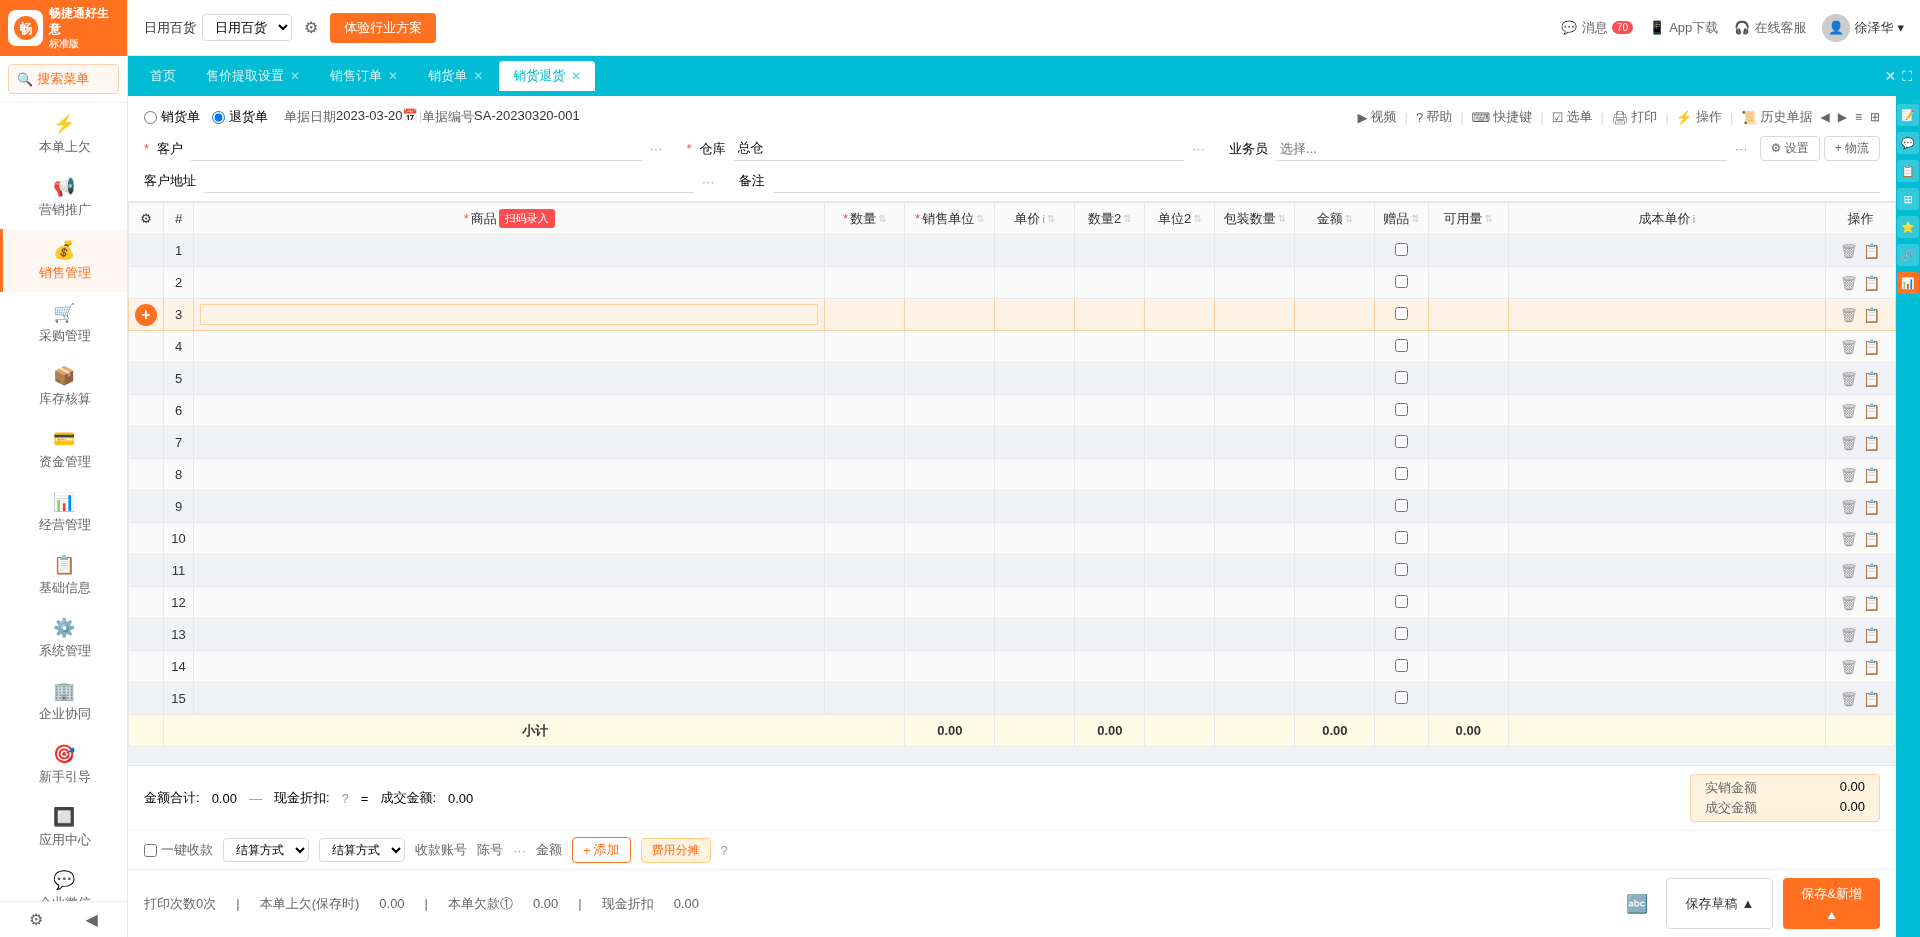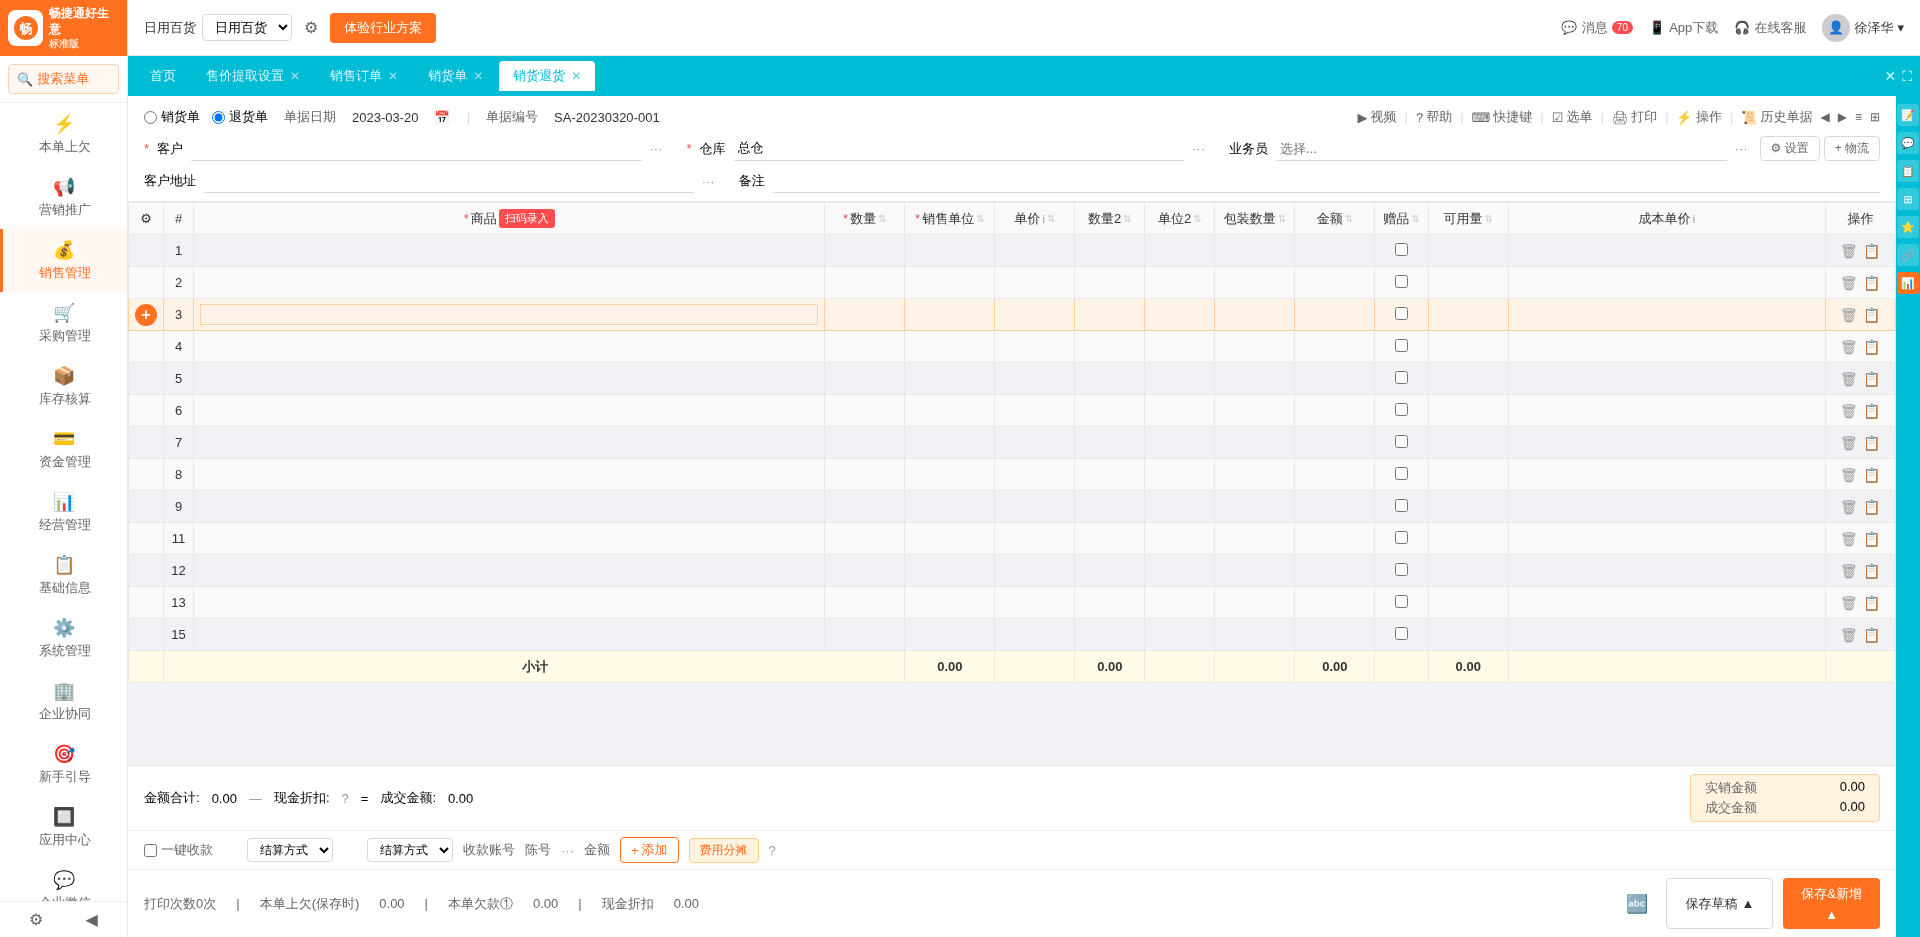--- a/index.html
+++ b/index.html
@@ -145,21 +145,21 @@
     .form-row1 {
       display: flex;
       align-items: center;
       gap: 16px;
       margin-bottom: 10px;
     }
     .radio-group { display: flex; gap: 12px; align-items: center; }
     .radio-label { display: flex; align-items: center; gap: 4px; cursor: pointer; font-size: 13px; }
     .radio-label input { cursor: pointer; }
 
-    .form-meta { display: flex; align-items: center; gap: 16px; color: #333; font-size: 13px; }
+    .form-meta { display: flex; gap: 0; color: #333; font-size: 13px; }
     .form-meta-label { color: #666; }
     .form-meta-value { color: #333; }
     .form-meta-sep { color: #d9d9d9; }
 
     .form-toolbar { margin-left: auto; display: flex; align-items: center; gap: 8px; }
     .toolbar-btn { background: none; border: none; cursor: pointer; color: #666; font-size: 12px; display: flex; align-items: center; gap: 3px; }
     .form-field-input {
       flex: 1;
       border: none;
       border-bottom: 1px solid #d9d9d9;
@@ -245,21 +245,20 @@
     .subtotal-row td { background: #fffbe6 !important; font-weight: bold; color: #333; }
     .dash-icon { color: #999; }
     .help-icon { color: #999; cursor: pointer; }
     .checkbox-label { display: flex; align-items: center; gap: 4px; font-size: 12px; color: #666; cursor: pointer; }
     .bottom-select {
       border: 1px solid #d9d9d9;
       border-radius: 4px;
       padding: 3px 8px;
       font-size: 12px;
       background: #fff;
-      margin-left: 24px;
     }
     .add-fee-btn {
       background: none;
       border: 1px solid #ff7020;
       border-radius: 4px;
       padding: 3px 10px;
       color: #ff7020;
       cursor: pointer;
       font-size: 12px;
       display: flex;
@@ -878,20 +877,41 @@
         <td></td>
         <td>
           <div class="action-icons">
             <button class="action-icon">🗑</button>
             <button class="action-icon">📋</button>
           </div>
         </td>
       </tr>
               <tr>
         <td class="row-num"></td>
+        <td class="row-num">10</td>
+        <td></td>
+        <td></td>
+        <td></td>
+        <td></td>
+        <td></td>
+        <td></td>
+        <td></td>
+        <td></td>
+        <td class="checkbox-cell"><input type="checkbox" style=""></td>
+        <td></td>
+        <td></td>
+        <td>
+          <div class="action-icons">
+            <button class="action-icon">🗑</button>
+            <button class="action-icon">📋</button>
+          </div>
+        </td>
+      </tr>
+              <tr>
+        <td class="row-num"></td>
         <td class="row-num">11</td>
         <td></td>
         <td></td>
         <td></td>
         <td></td>
         <td></td>
         <td></td>
         <td></td>
         <td></td>
         <td class="checkbox-cell"><input type="checkbox" style=""></td>
@@ -921,20 +941,41 @@
         <td>
           <div class="action-icons">
             <button class="action-icon">🗑</button>
             <button class="action-icon">📋</button>
           </div>
         </td>
       </tr>
               <tr>
         <td class="row-num"></td>
         <td class="row-num">13</td>
+        <td></td>
+        <td></td>
+        <td></td>
+        <td></td>
+        <td></td>
+        <td></td>
+        <td></td>
+        <td></td>
+        <td class="checkbox-cell"><input type="checkbox" style=""></td>
+        <td></td>
+        <td></td>
+        <td>
+          <div class="action-icons">
+            <button class="action-icon">🗑</button>
+            <button class="action-icon">📋</button>
+          </div>
+        </td>
+      </tr>
+              <tr>
+        <td class="row-num"></td>
+        <td class="row-num">14</td>
         <td></td>
         <td></td>
         <td></td>
         <td></td>
         <td></td>
         <td></td>
         <td></td>
         <td></td>
         <td class="checkbox-cell"><input type="checkbox" style=""></td>
         <td></td>

